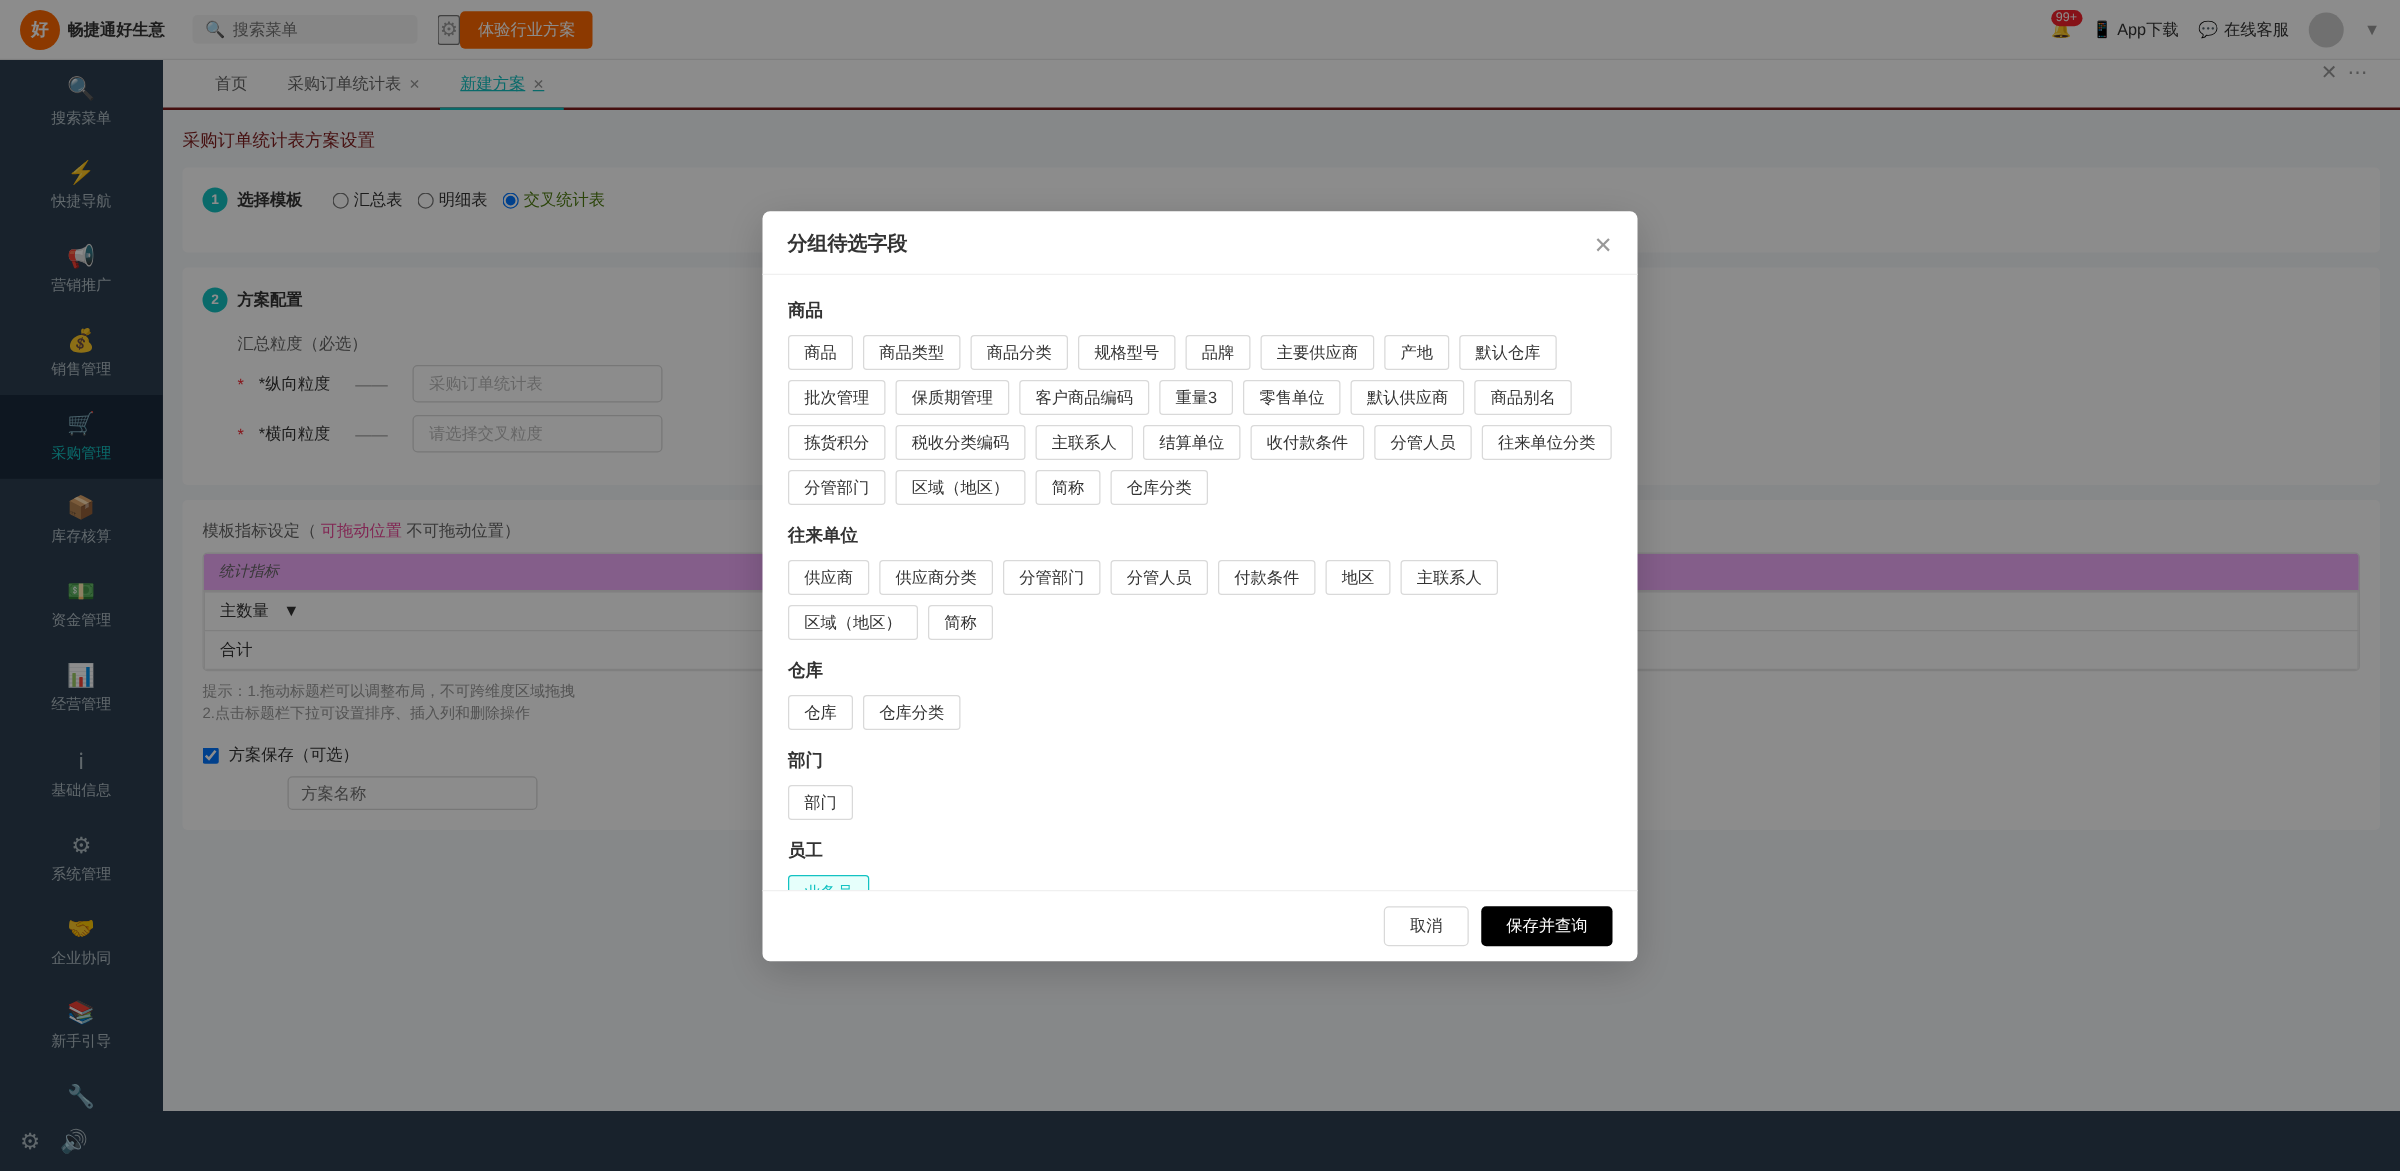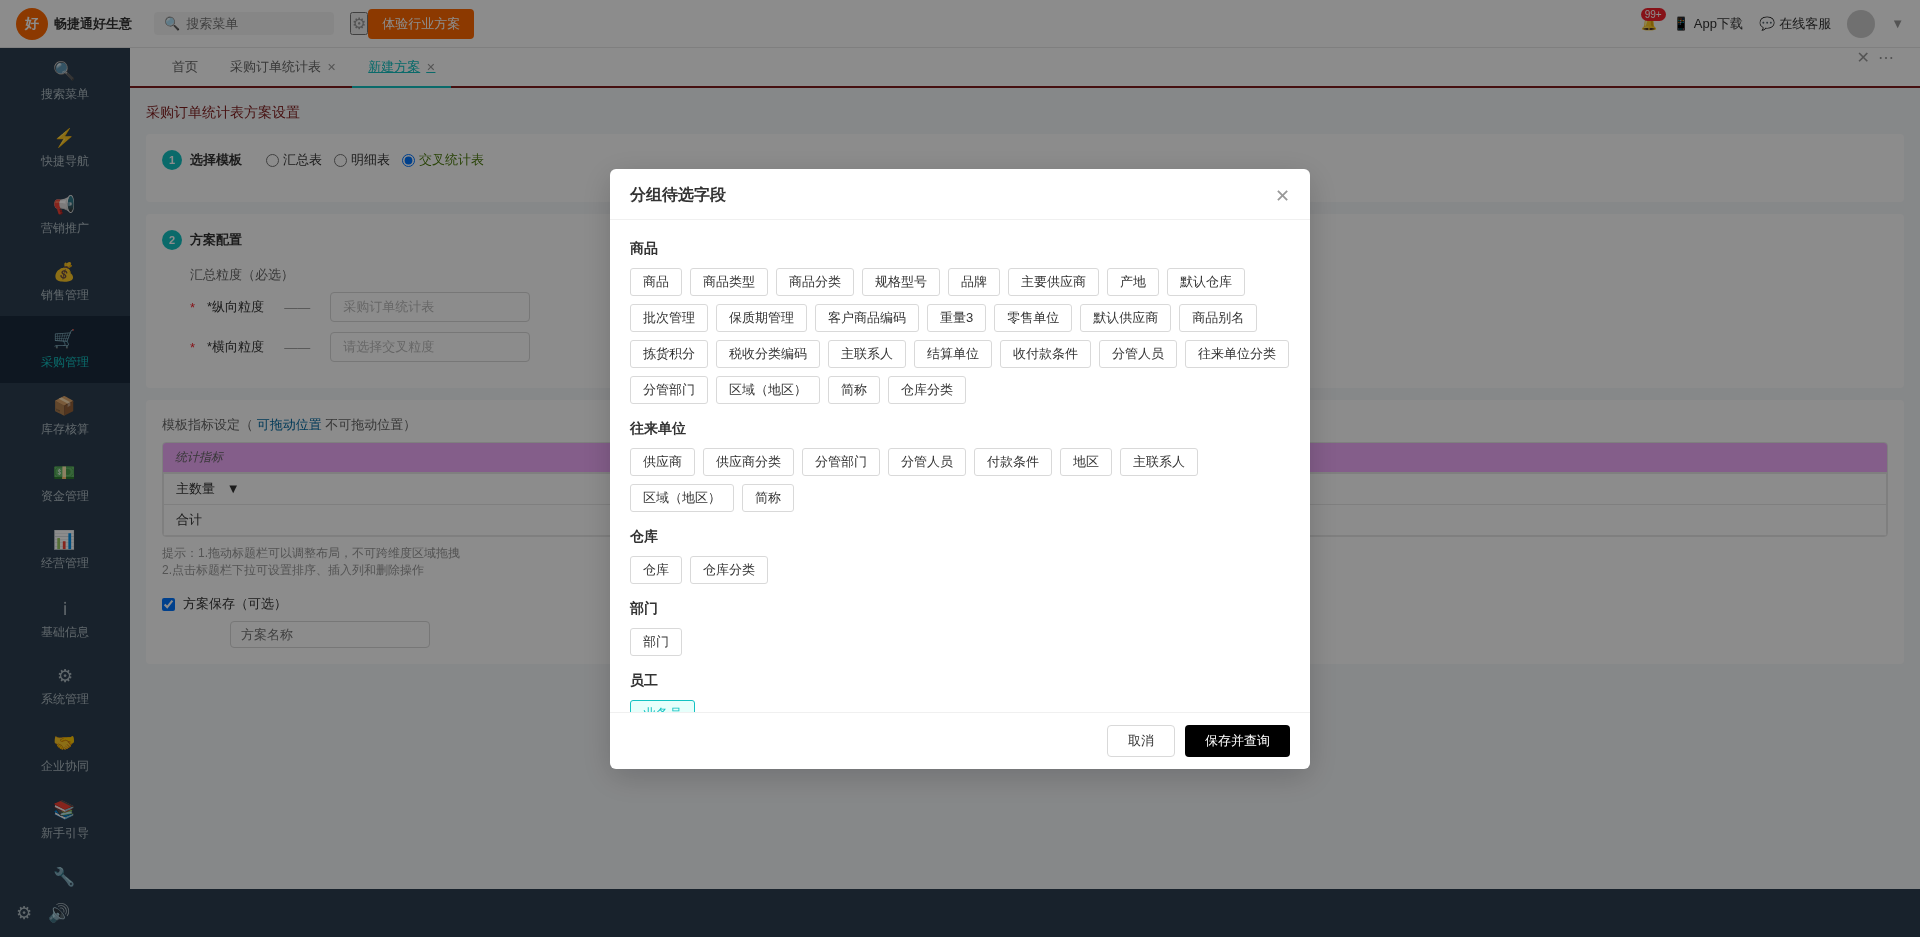--- a/index.html
+++ b/index.html
@@ -347,21 +347,21 @@
         <span style="color:#333;">*横向粒度</span>
         <span style="margin:0 8px;color:#999;">——</span>
         <div style="border:1px solid #d9d9d9;border-radius:4px;padding:5px 12px;width:200px;color:#bbb;font-size:13px;cursor:pointer;">请选择交叉粒度</div>
       </div>
     </div>
   </div>
 
   <div style="background:#fff;padding:16px;border-radius:4px;margin-bottom:60px;">
     <div style="font-size:13px;color:#666;margin-bottom:8px;">
       <span>模板指标设定（</span>
-      <span style="color:#0369a1;">可拖动位置</span>
+      <span style="color:#ec4899;">可拖动位置</span>
       <span>不可拖动位置）</span>
     </div>
     <div style="border:1px solid #e8e8e8;border-radius:4px;overflow:hidden;">
       <div style="background:#f0abfc;padding:6px 12px;font-size:12px;color:#666;border-bottom:1px solid #e8e8e8;font-style:italic;">统计指标</div>
       <table style="width:100%;border-collapse:collapse;">
         <tbody>
             <tr>
           <td style="border:1px solid #e8e8e8;padding:6px 12px;font-size:13px;">
             <span>主数量</span>
             <span style="margin-left:8px;">▼</span>

